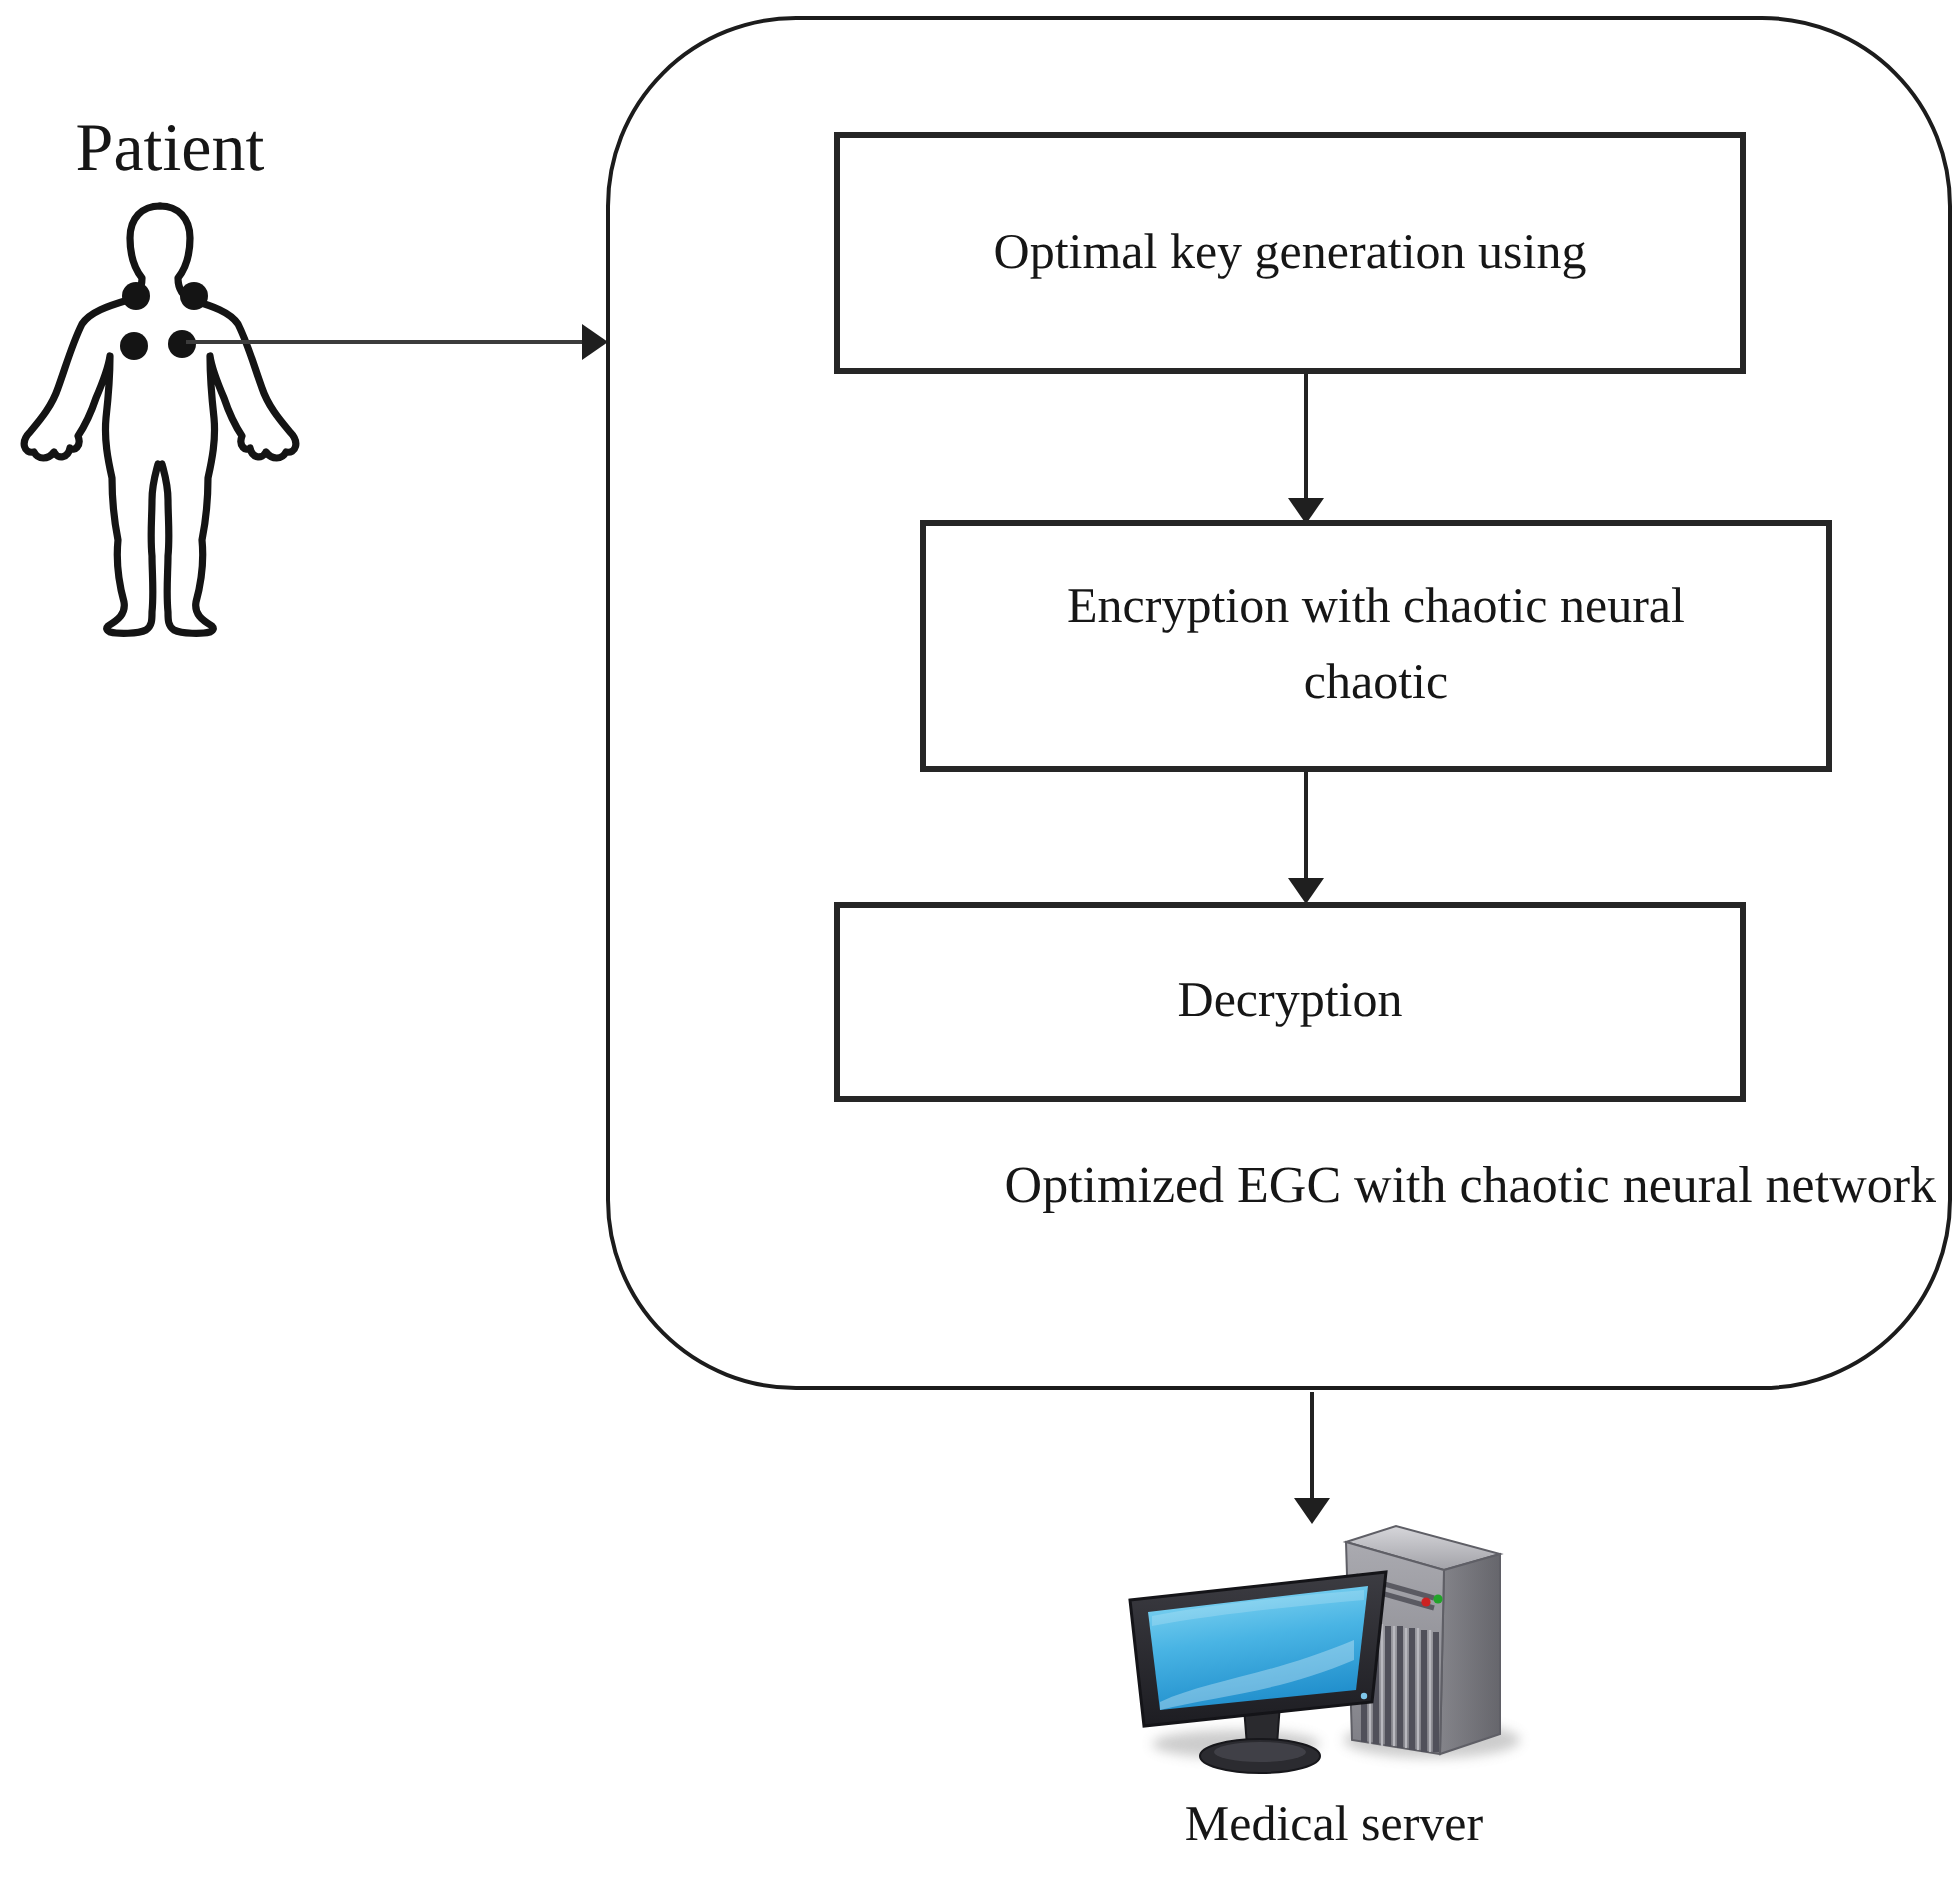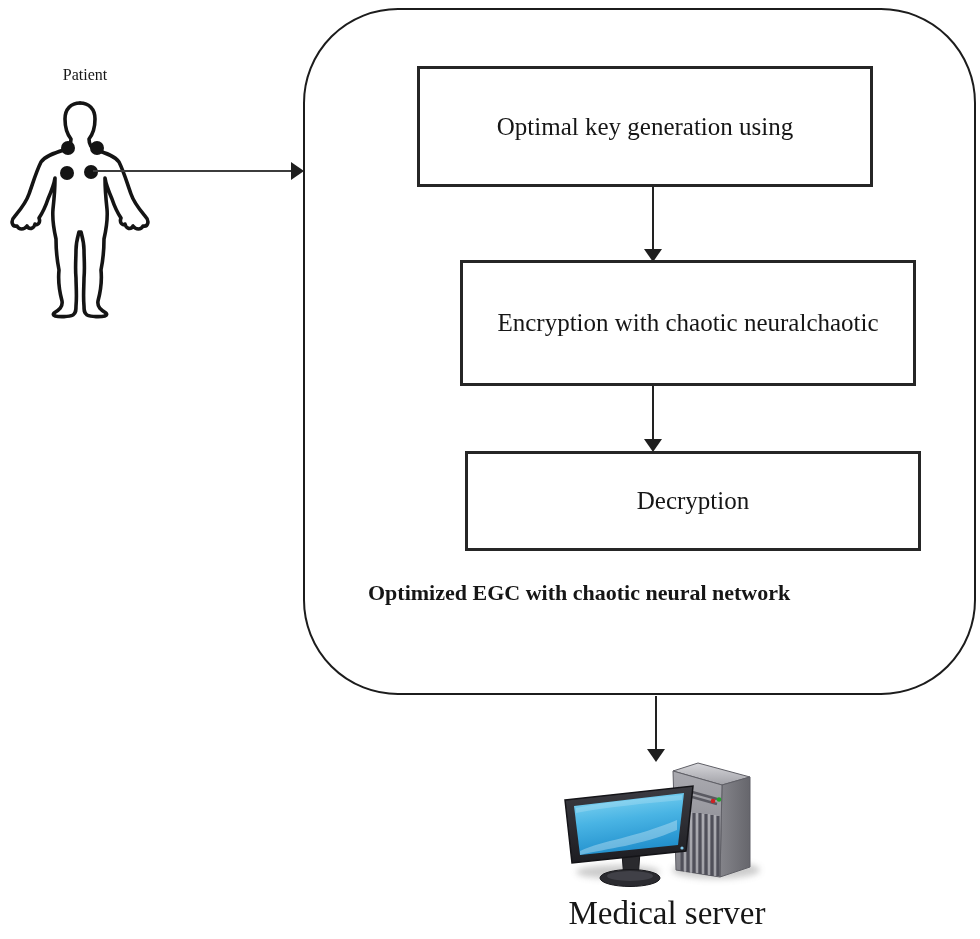--- a/index.html
+++ b/index.html
@@ -10,49 +10,49 @@
     font-family:"Liberation Serif","DejaVu Serif",serif;
     color:#161616;
     overflow:hidden;
   }
   .canvas * { box-sizing:border-box; }
   .abs { position:absolute; }
 
   
   .patient-label {
     left:18px; top:61px; width:134px;
-    text-align:center; font-size:16px; line-height:28px;
+    text-align:center; font-size:34px; line-height:28px;
   }
   .server-label {
     left:536px; top:899px; width:262px;
-    text-align:center; font-size:33px; line-height:28px;
+    text-align:center; font-size:25px; line-height:28px;
   }
 
   
   .system-frame {
     left:303px; top:8px; width:673px; height:687px;
     border:2px solid #1c1c1c; border-radius:95px;
     background:transparent;
   }
 
   
   .step-box {
     left:417px; width:456px;
     border:3px solid #262626; background:#ffffff;
-    display:flex; flex-direction:row; justify-content:center; align-items:center;
+    display:flex; flex-direction:column; justify-content:center; align-items:center;
     text-align:left; font-size:25px; line-height:38px;
   }
   .box1 { top:66px;  height:121px; }
   .box2 { top:260px; height:126px;margin-left:43px; }
-  .box3 { top:451px; height:100px;margin-left:48px; }
+  .box3 { top:451px; height:100px; }
   .step-box span { display:block; }
 
   .caption {
     left:368px; top:578px; width:600px;
-    text-align:left; font-weight:bold; font-size:22px; line-height:30px;
+    text-align:right; font-weight:normal; font-size:26px; line-height:30px;
   }
 
   
   .h-line  { left:93px;  top:170px; width:198px; height:0; border-top:2.5px solid #3c3c3c; }
   .h-head  { left:291px; top:162px; width:0; height:0;
              border-left:13px solid #1f1f1f; border-top:9px solid transparent; border-bottom:9px solid transparent; }
   .v-line  { width:0; border-left:2.5px solid #222222; }
   .v-head  { width:0; height:0;
              border-top:13px solid #1f1f1f; border-left:9px solid transparent; border-right:9px solid transparent; }
   .v1-line { left:652px; top:187px; height:63px; }

